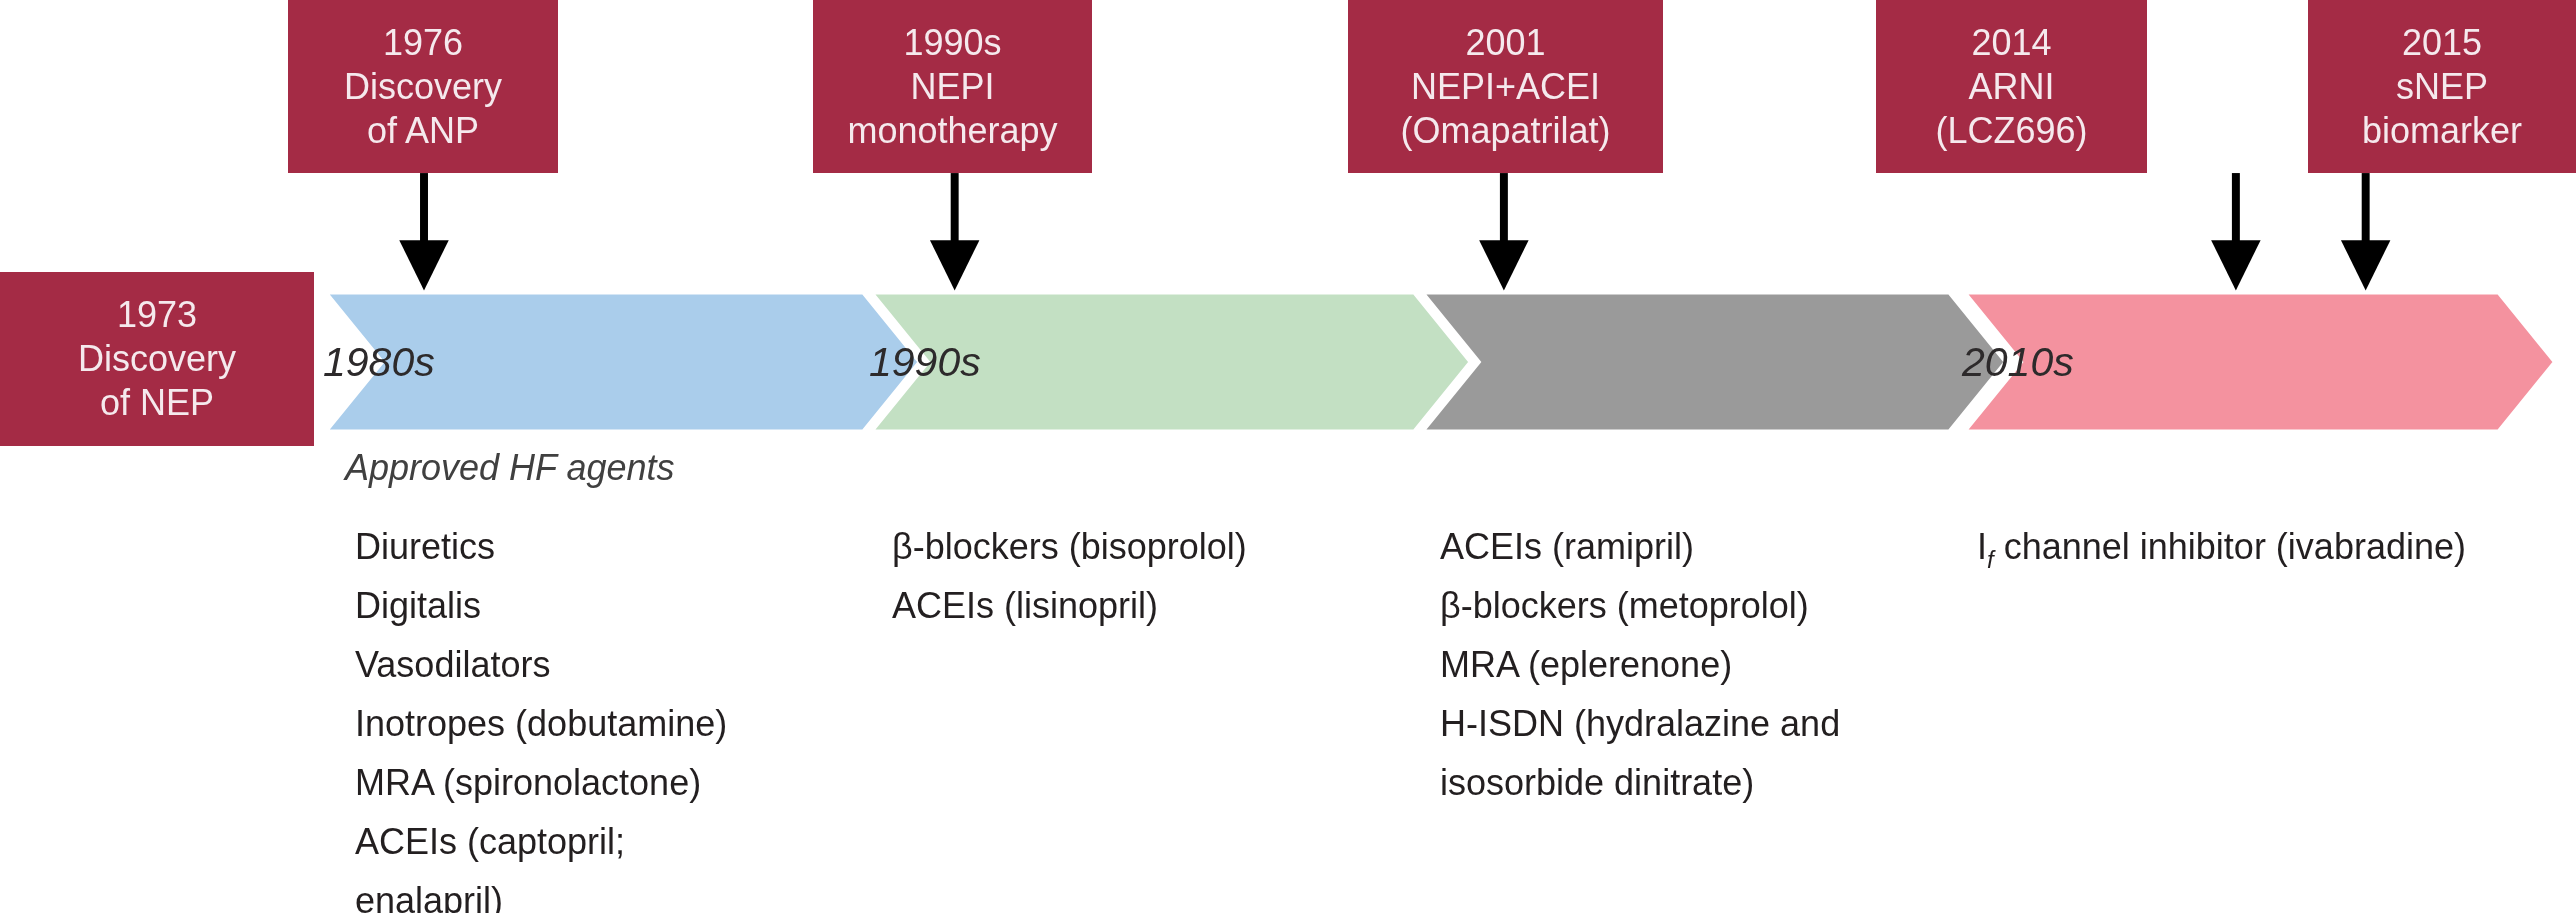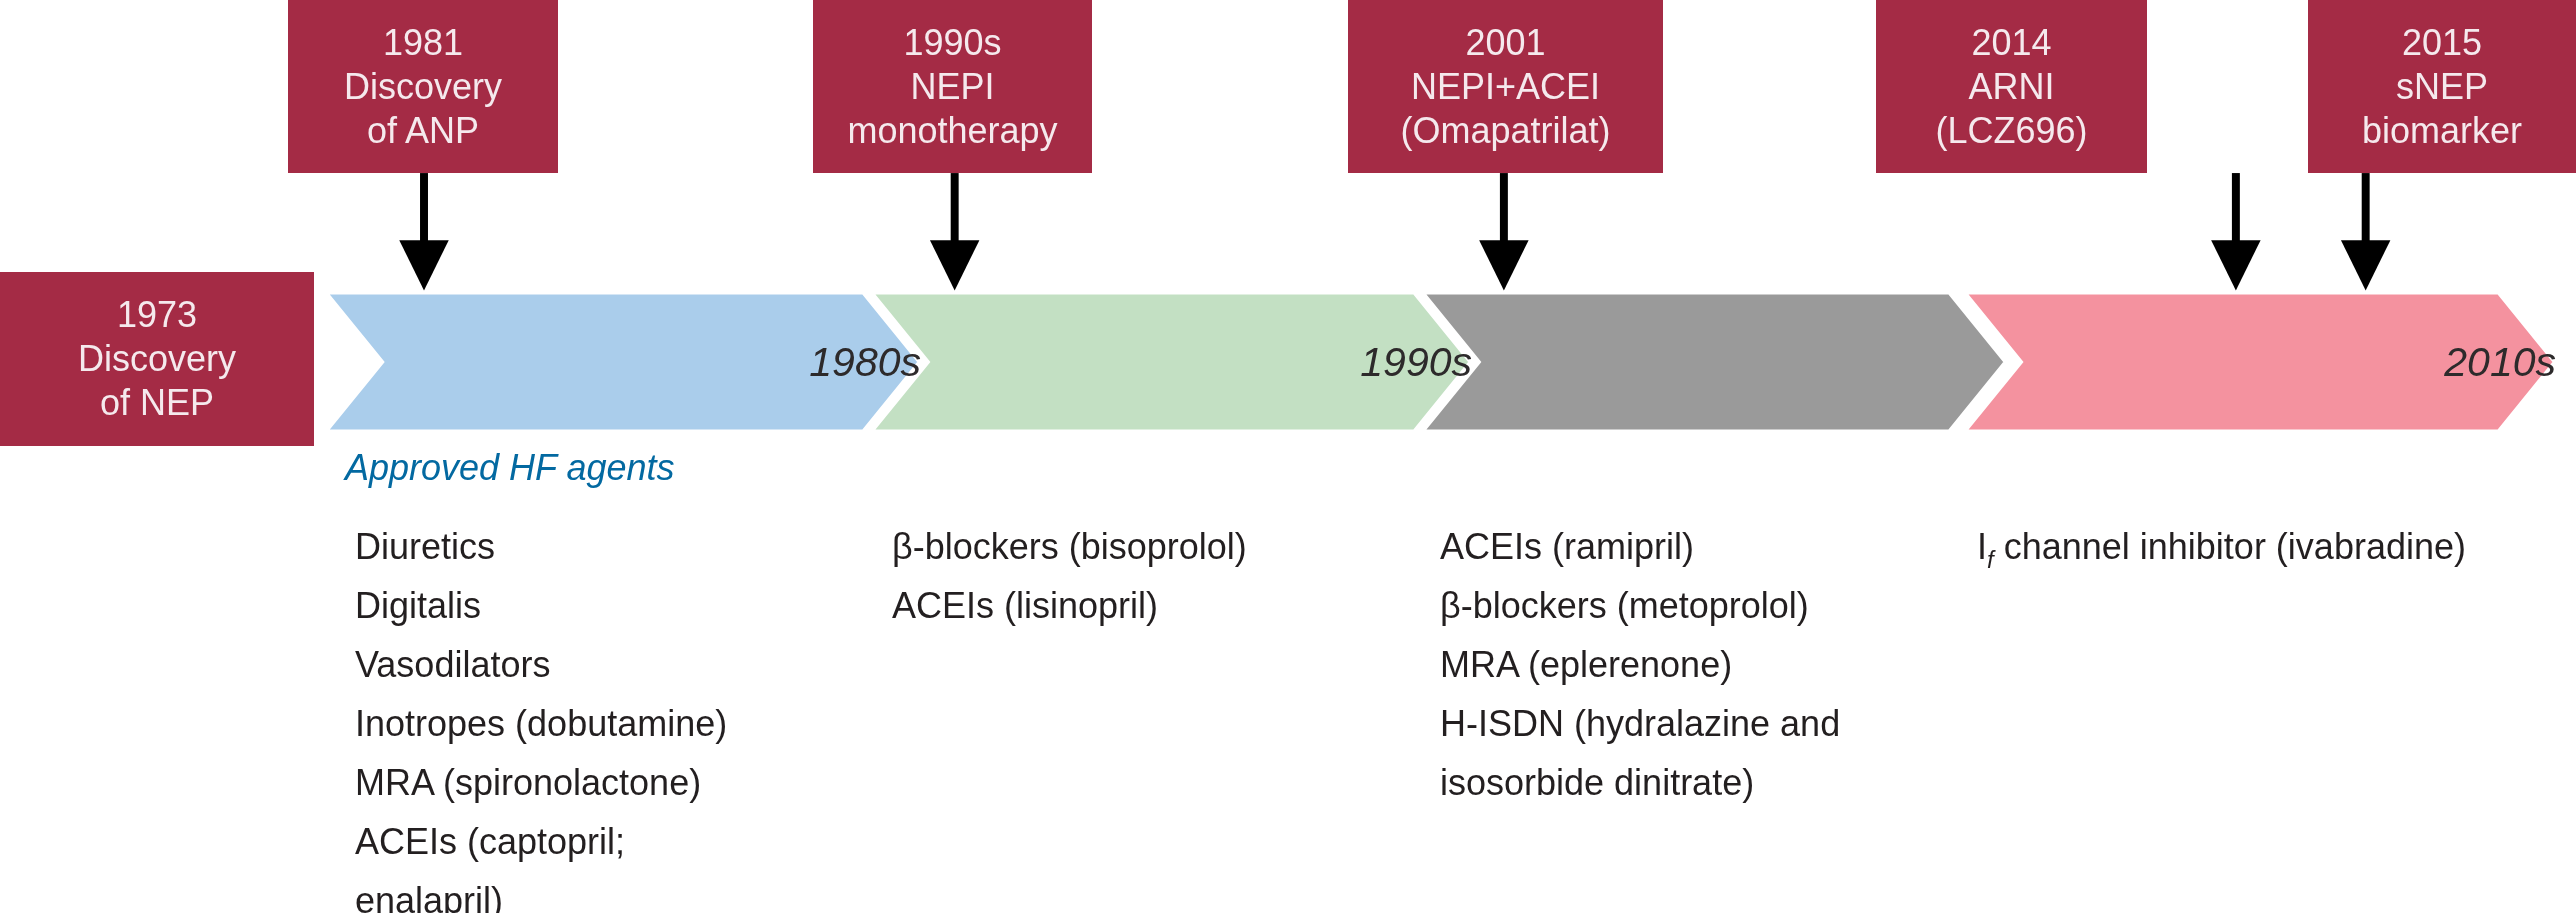--- a/index.html
+++ b/index.html
@@ -19,32 +19,32 @@
     text-align:center;
     font-size:36px;line-height:44px;
     white-space:pre-line;
   }
   
   #tl-svg{position:absolute;left:0;top:0;}
   
   .decade-label{
     position:absolute;
     top:339px;height:46px;line-height:46px;
-    text-align:right;
+    text-align:left;
     font-style:italic;
     font-size:41px;
     color:#2d2a2b;
   }
   
   .agents-heading{
     position:absolute;
     left:345px;top:447px;
     font-style:italic;
     font-size:36px;line-height:42px;
-    color:#0369a1;
+    color:#404040;
   }
   
   .agent-col{
     position:absolute;
     top:517px;
     font-size:36px;line-height:59px;
     color:#231f20;
   }
   .agent-item{white-space:pre-line;}
   .sub-f{
@@ -85,21 +85,21 @@
     <g>
       <rect x="2674.5" y="196" width="9" height="80" fill="#000000"></rect>
       <polygon points="2651,272 2707,272 2679,329" fill="#000000"></polygon>
     </g>
   </svg>
 
   <div class="event-box" style="left:0;top:272px;width:314px;height:174px;">1973
 Discovery
 of NEP</div>
 
-  <div class="event-box" style="left:288px;top:0;width:270px;height:173px;">1981
+  <div class="event-box" style="left:288px;top:0;width:270px;height:173px;">1976
 Discovery
 of ANP</div>
 
   <div class="event-box" style="left:813px;top:0;width:279px;height:173px;">1990s
 NEPI
 monotherapy</div>
 
   <div class="event-box" style="left:1348px;top:0;width:315px;height:173px;">2001
 NEPI+ACEI
 (Omapatrilat)</div>

